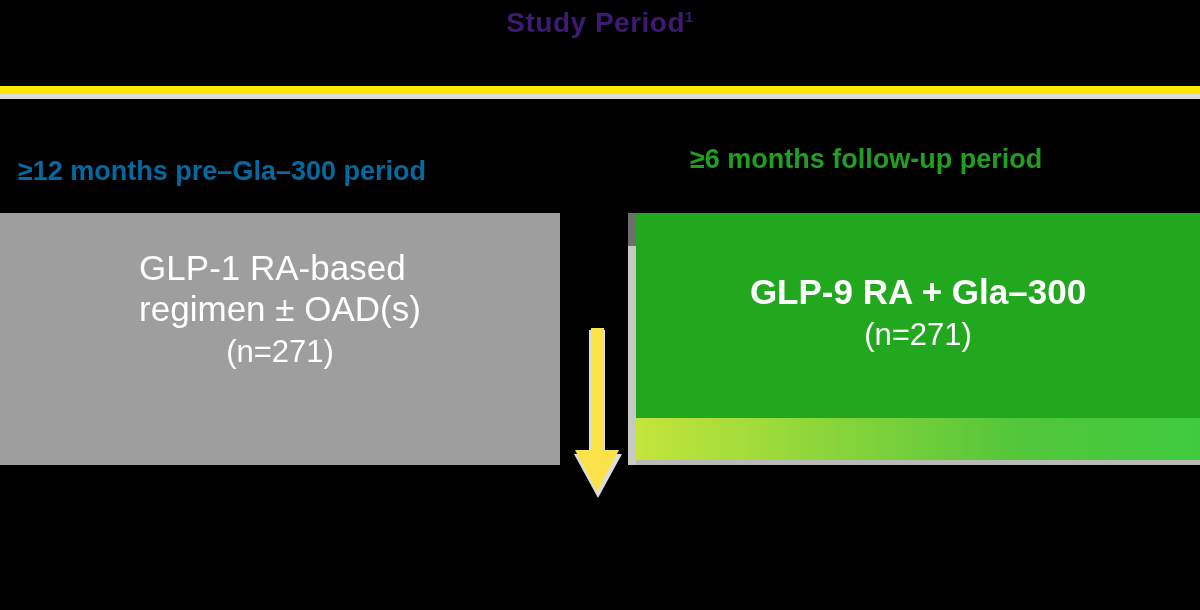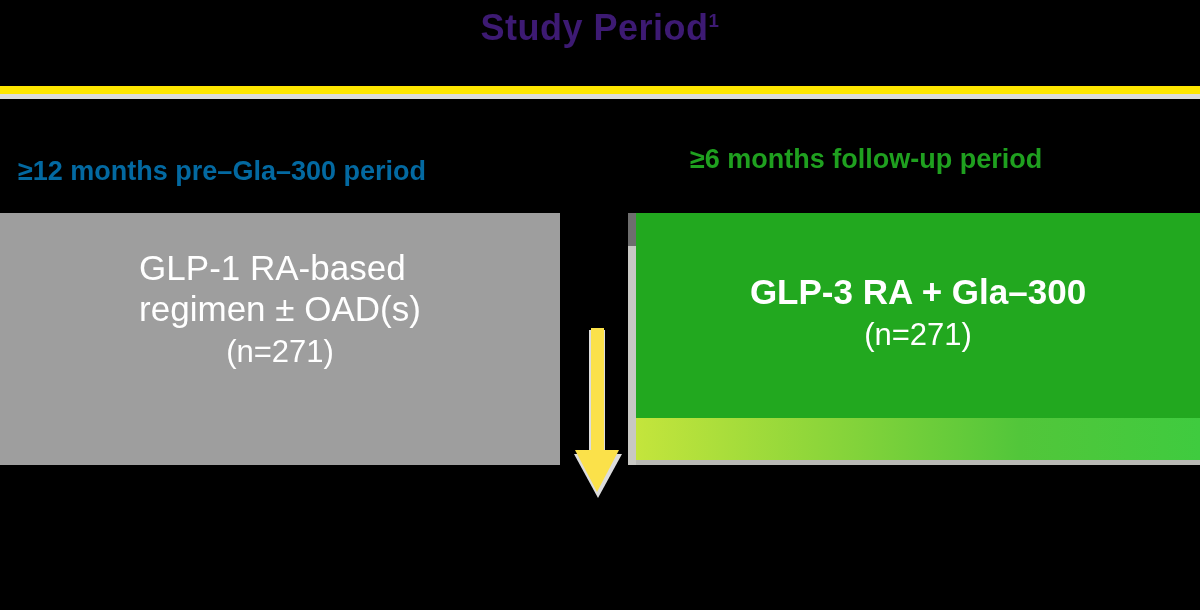--- a/index.html
+++ b/index.html
@@ -20,21 +20,21 @@
   }
 
   
   .title {
     position: absolute;
     left: 0;
     top: 8px;
     width: 1200px;
     text-align: center;
     color: #3d1a73;
-    font-size: 36px;
+    font-size: 28px;
     font-weight: bold;
     letter-spacing: 0.5px;
     line-height: 1.1;
     white-space: nowrap;
   }
   .title sup {
     font-size: 0.52em;
     vertical-align: super;
     line-height: 0;
   }
@@ -250,21 +250,21 @@
   <div class="box-gray">
     <div class="line-main">GLP-1 RA-based
 regimen ± OAD(s)</div>
     <div class="line-n">(n=271)</div>
   </div>
 
   <div class="green-wrap">
     <div class="green-edge-light"></div>
     <div class="green-edge-dark"></div>
     <div class="green-body">
-      <div class="line-main">GLP-3 RA + Gla–300</div>
+      <div class="line-main">GLP-9 RA + Gla–300</div>
       <div class="line-n">(n=271)</div>
     </div>
     <div class="green-gradient"></div>
     <div class="green-bottom-shadow"></div>
   </div>
 
   <div class="arrow">
     <div class="arrow-shadow-shaft"></div>
     <div class="arrow-shadow-head"></div>
     <div class="arrow-shaft"></div>

